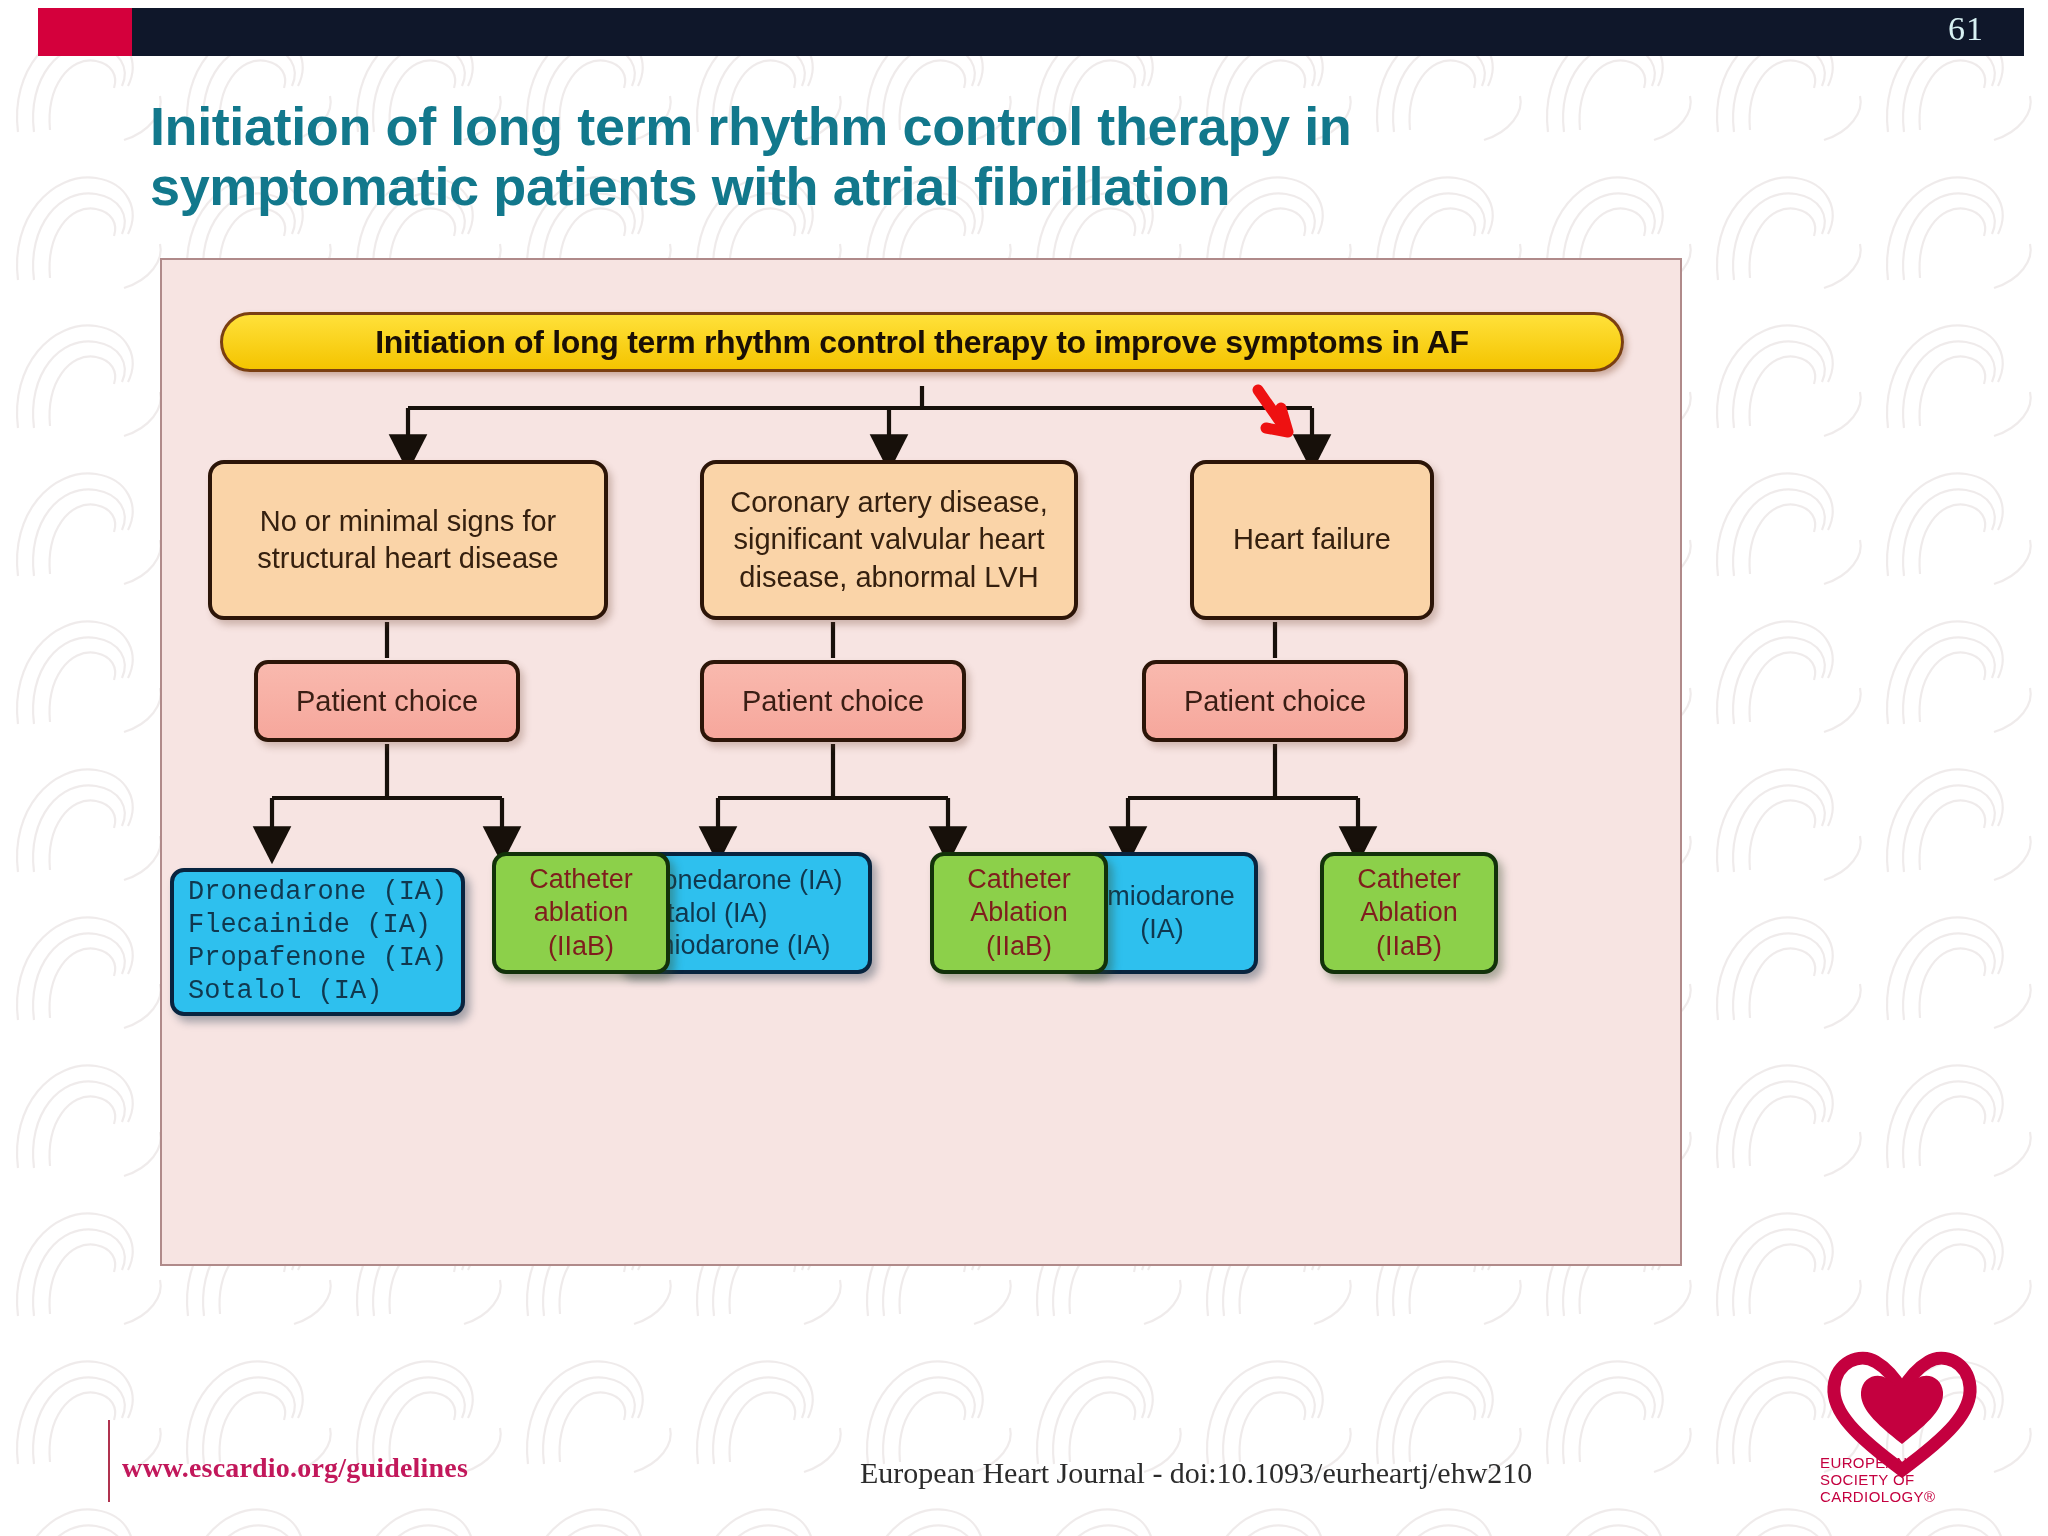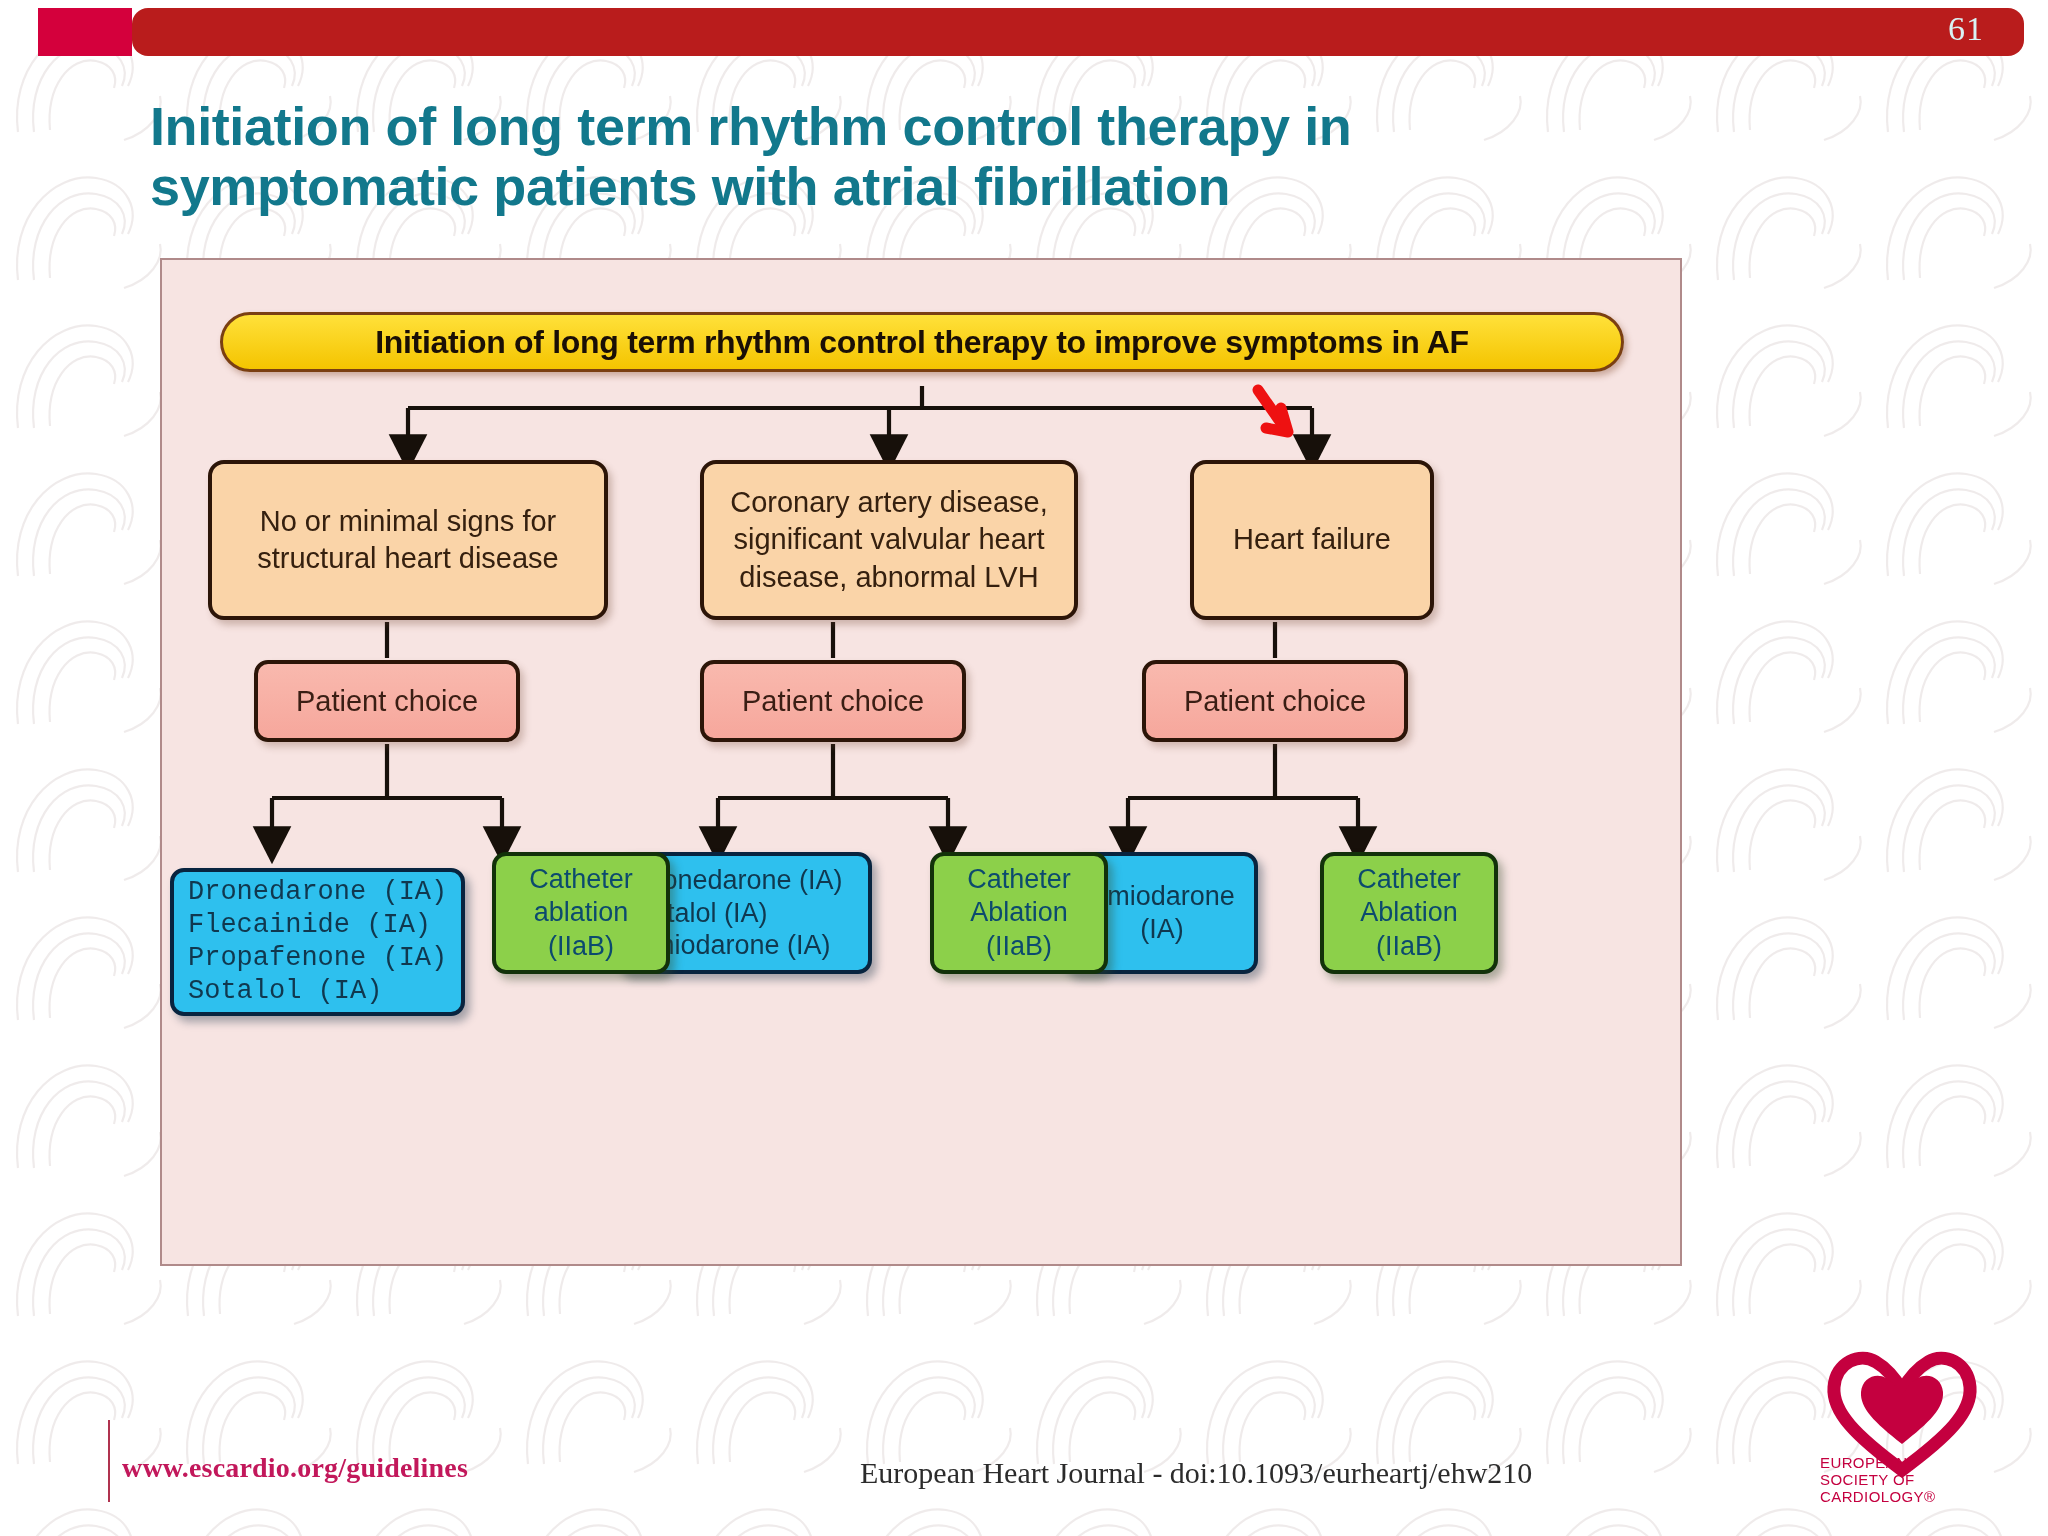--- a/index.html
+++ b/index.html
@@ -17,22 +17,21 @@
   
   #banner{
     position:absolute;left:0;top:8px;width:2048px;height:48px;z-index:3;
   }
   #banner-red{
     position:absolute;left:38px;top:0;width:94px;height:48px;
     background:#d4003c;
   }
   #banner-teal{
     position:absolute;left:132px;top:0;right:24px;height:48px;
-    background:#b91c1c;
-    border-radius:16px;
+    background:#0f172a;
   }
   #page-number{
     position:absolute;right:40px;top:2px;
     font-size:34px;color:#d9f2f4;font-family:"Liberation Serif", serif;
     letter-spacing:1px;
   }
 
   
   #title{
     position:absolute;left:150px;top:96px;width:1760px;z-index:3;
@@ -104,21 +103,21 @@
   #node-drug-0{left:8px;top:608px;width:295px;height:148px;font-family:Liberation Mono, monospace;}
   #node-drug-1{left:454px;top:592px;width:256px;height:122px;}
   #node-drug-2{left:900px;top:592px;width:196px;height:122px;
                justify-content:center;text-align:center;}
 
   
   .node-ablation{
     background:#8cd04a;
     border:4px solid #12320a;border-radius:14px;
     box-shadow:5px 6px 8px rgba(50,70,40,.38);
-    font-size:27px;line-height:1.24;color:#0c4a6e;
+    font-size:27px;line-height:1.24;color:#7f1d1d;
     white-space:pre-line;
   }
   #node-abl-0{left:330px;top:592px;width:178px;height:122px;}
   #node-abl-1{left:768px;top:592px;width:178px;height:122px;}
   #node-abl-2{left:1158px;top:592px;width:178px;height:122px;}
 
   
   #footer-url{
     position:absolute;left:122px;top:1452px;z-index:3;
     color:#c2185b;font-size:28px;font-weight:bold;

